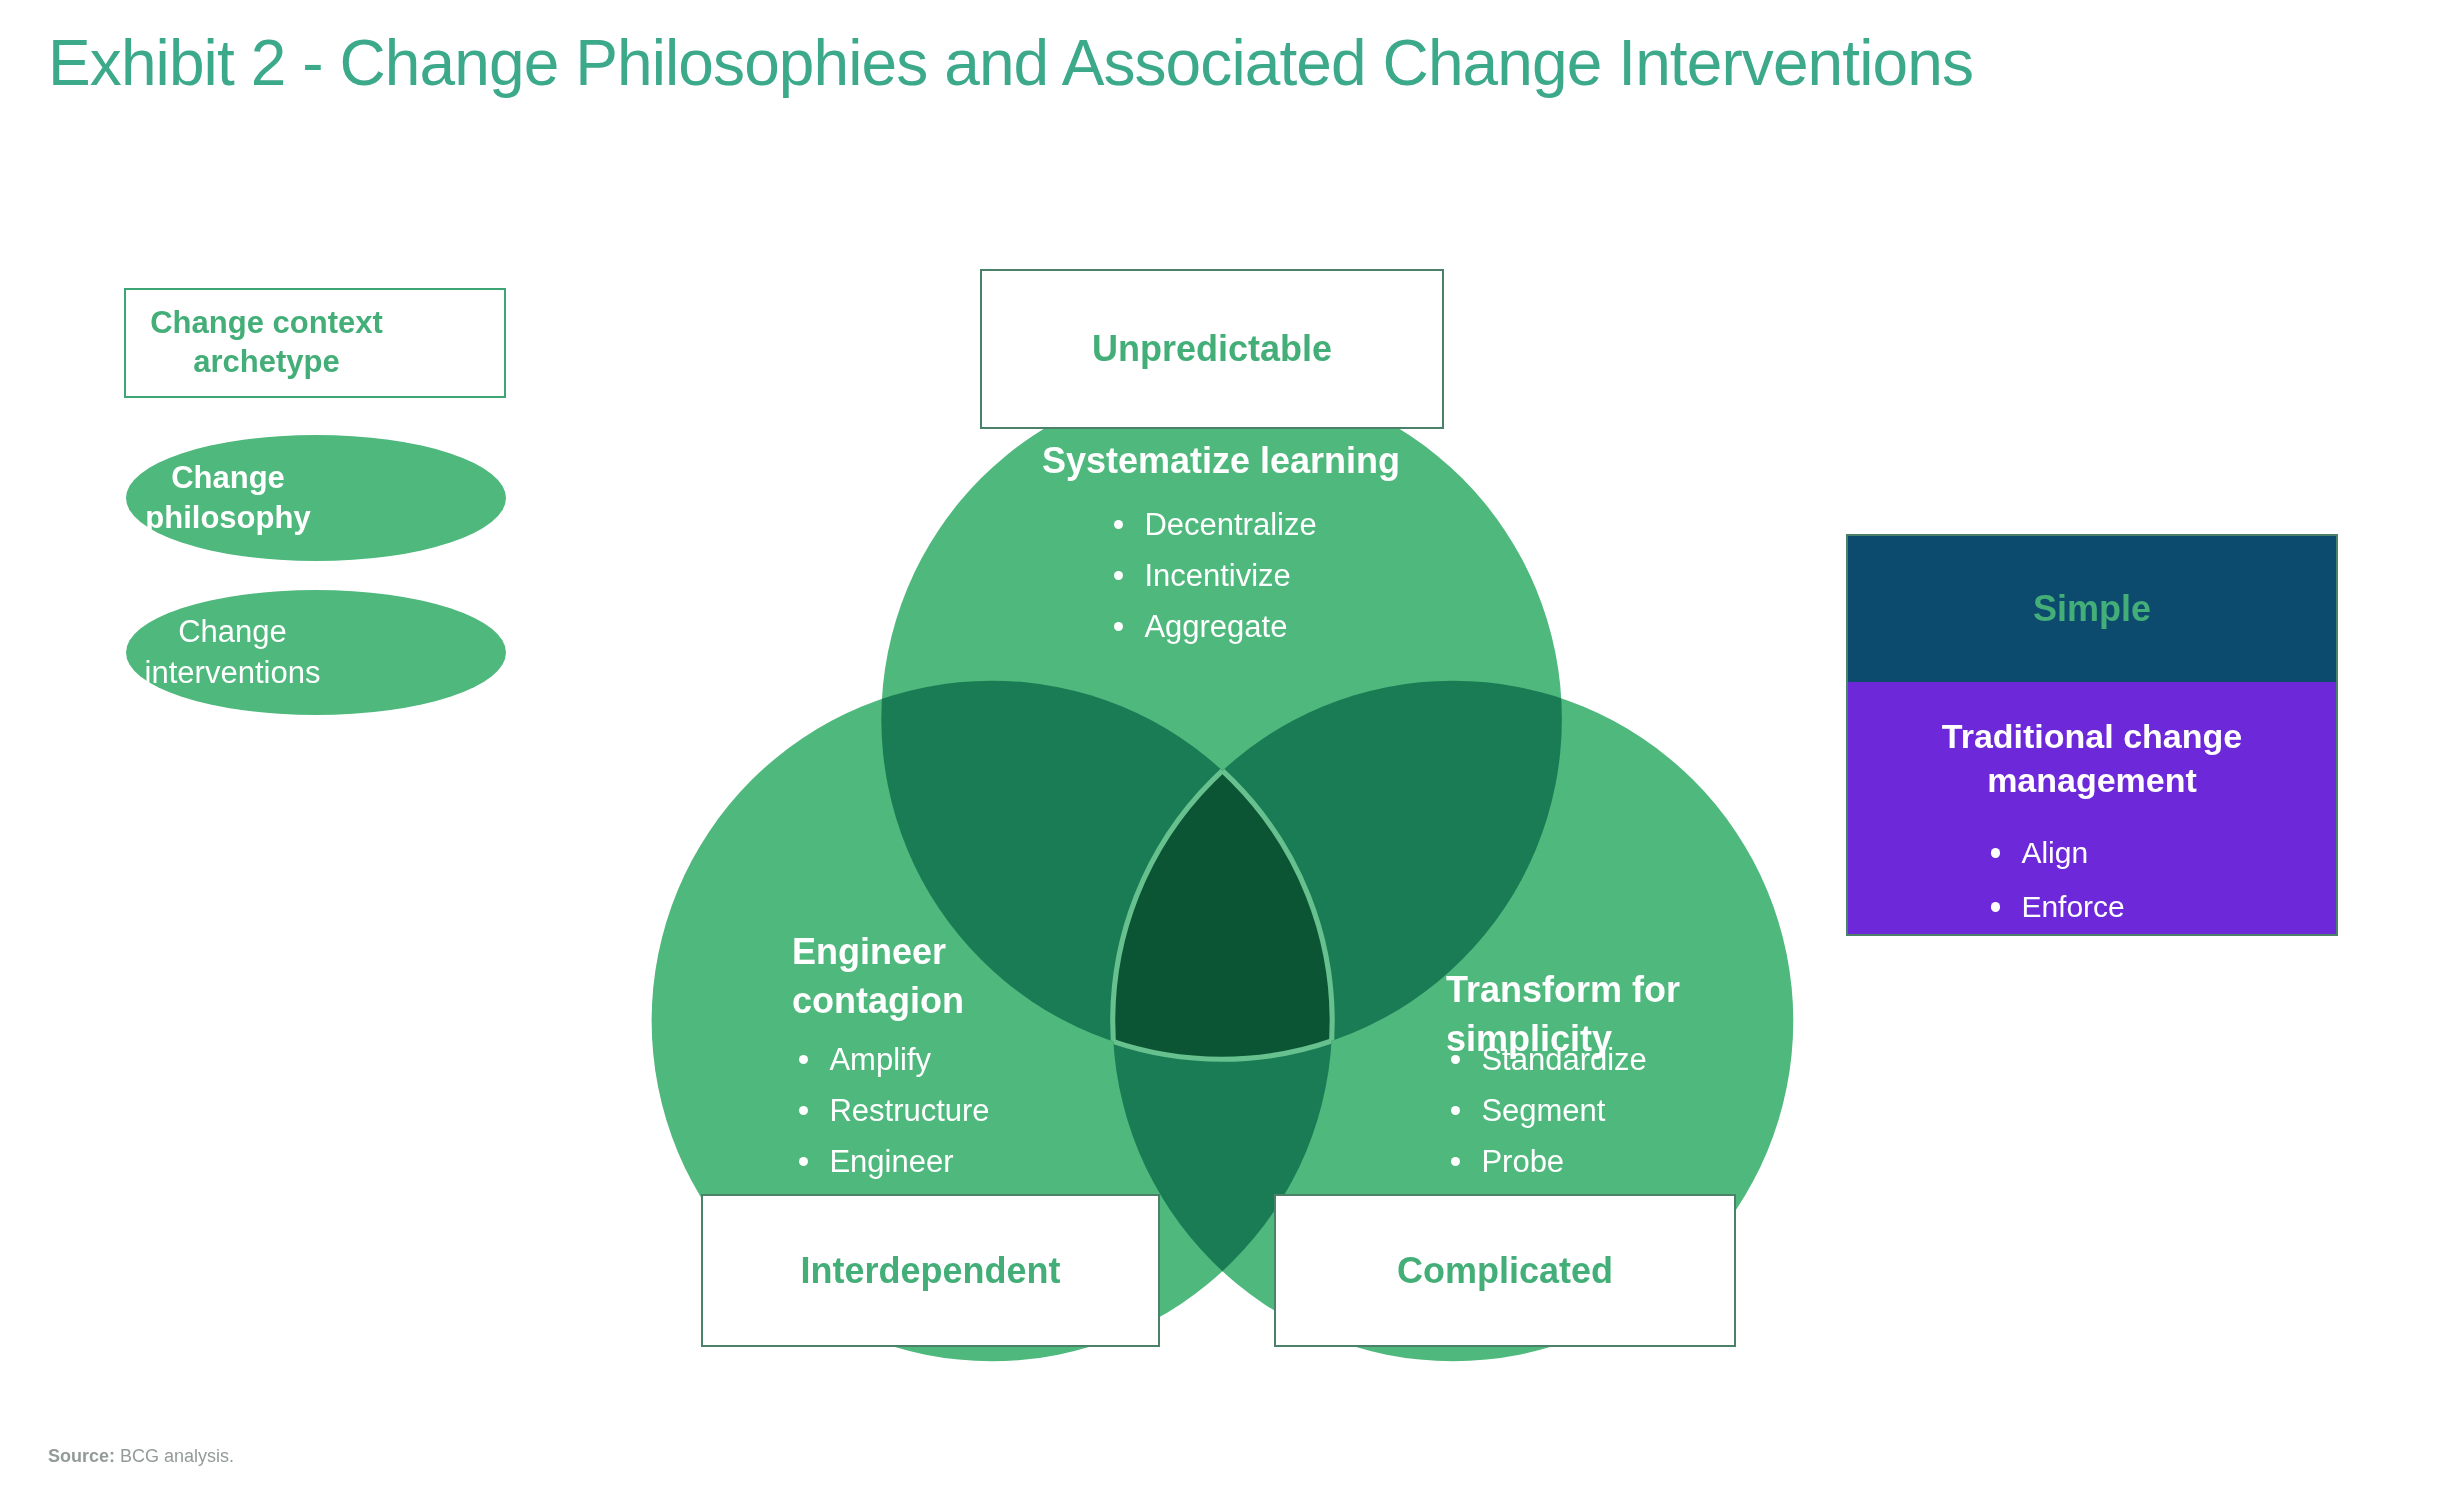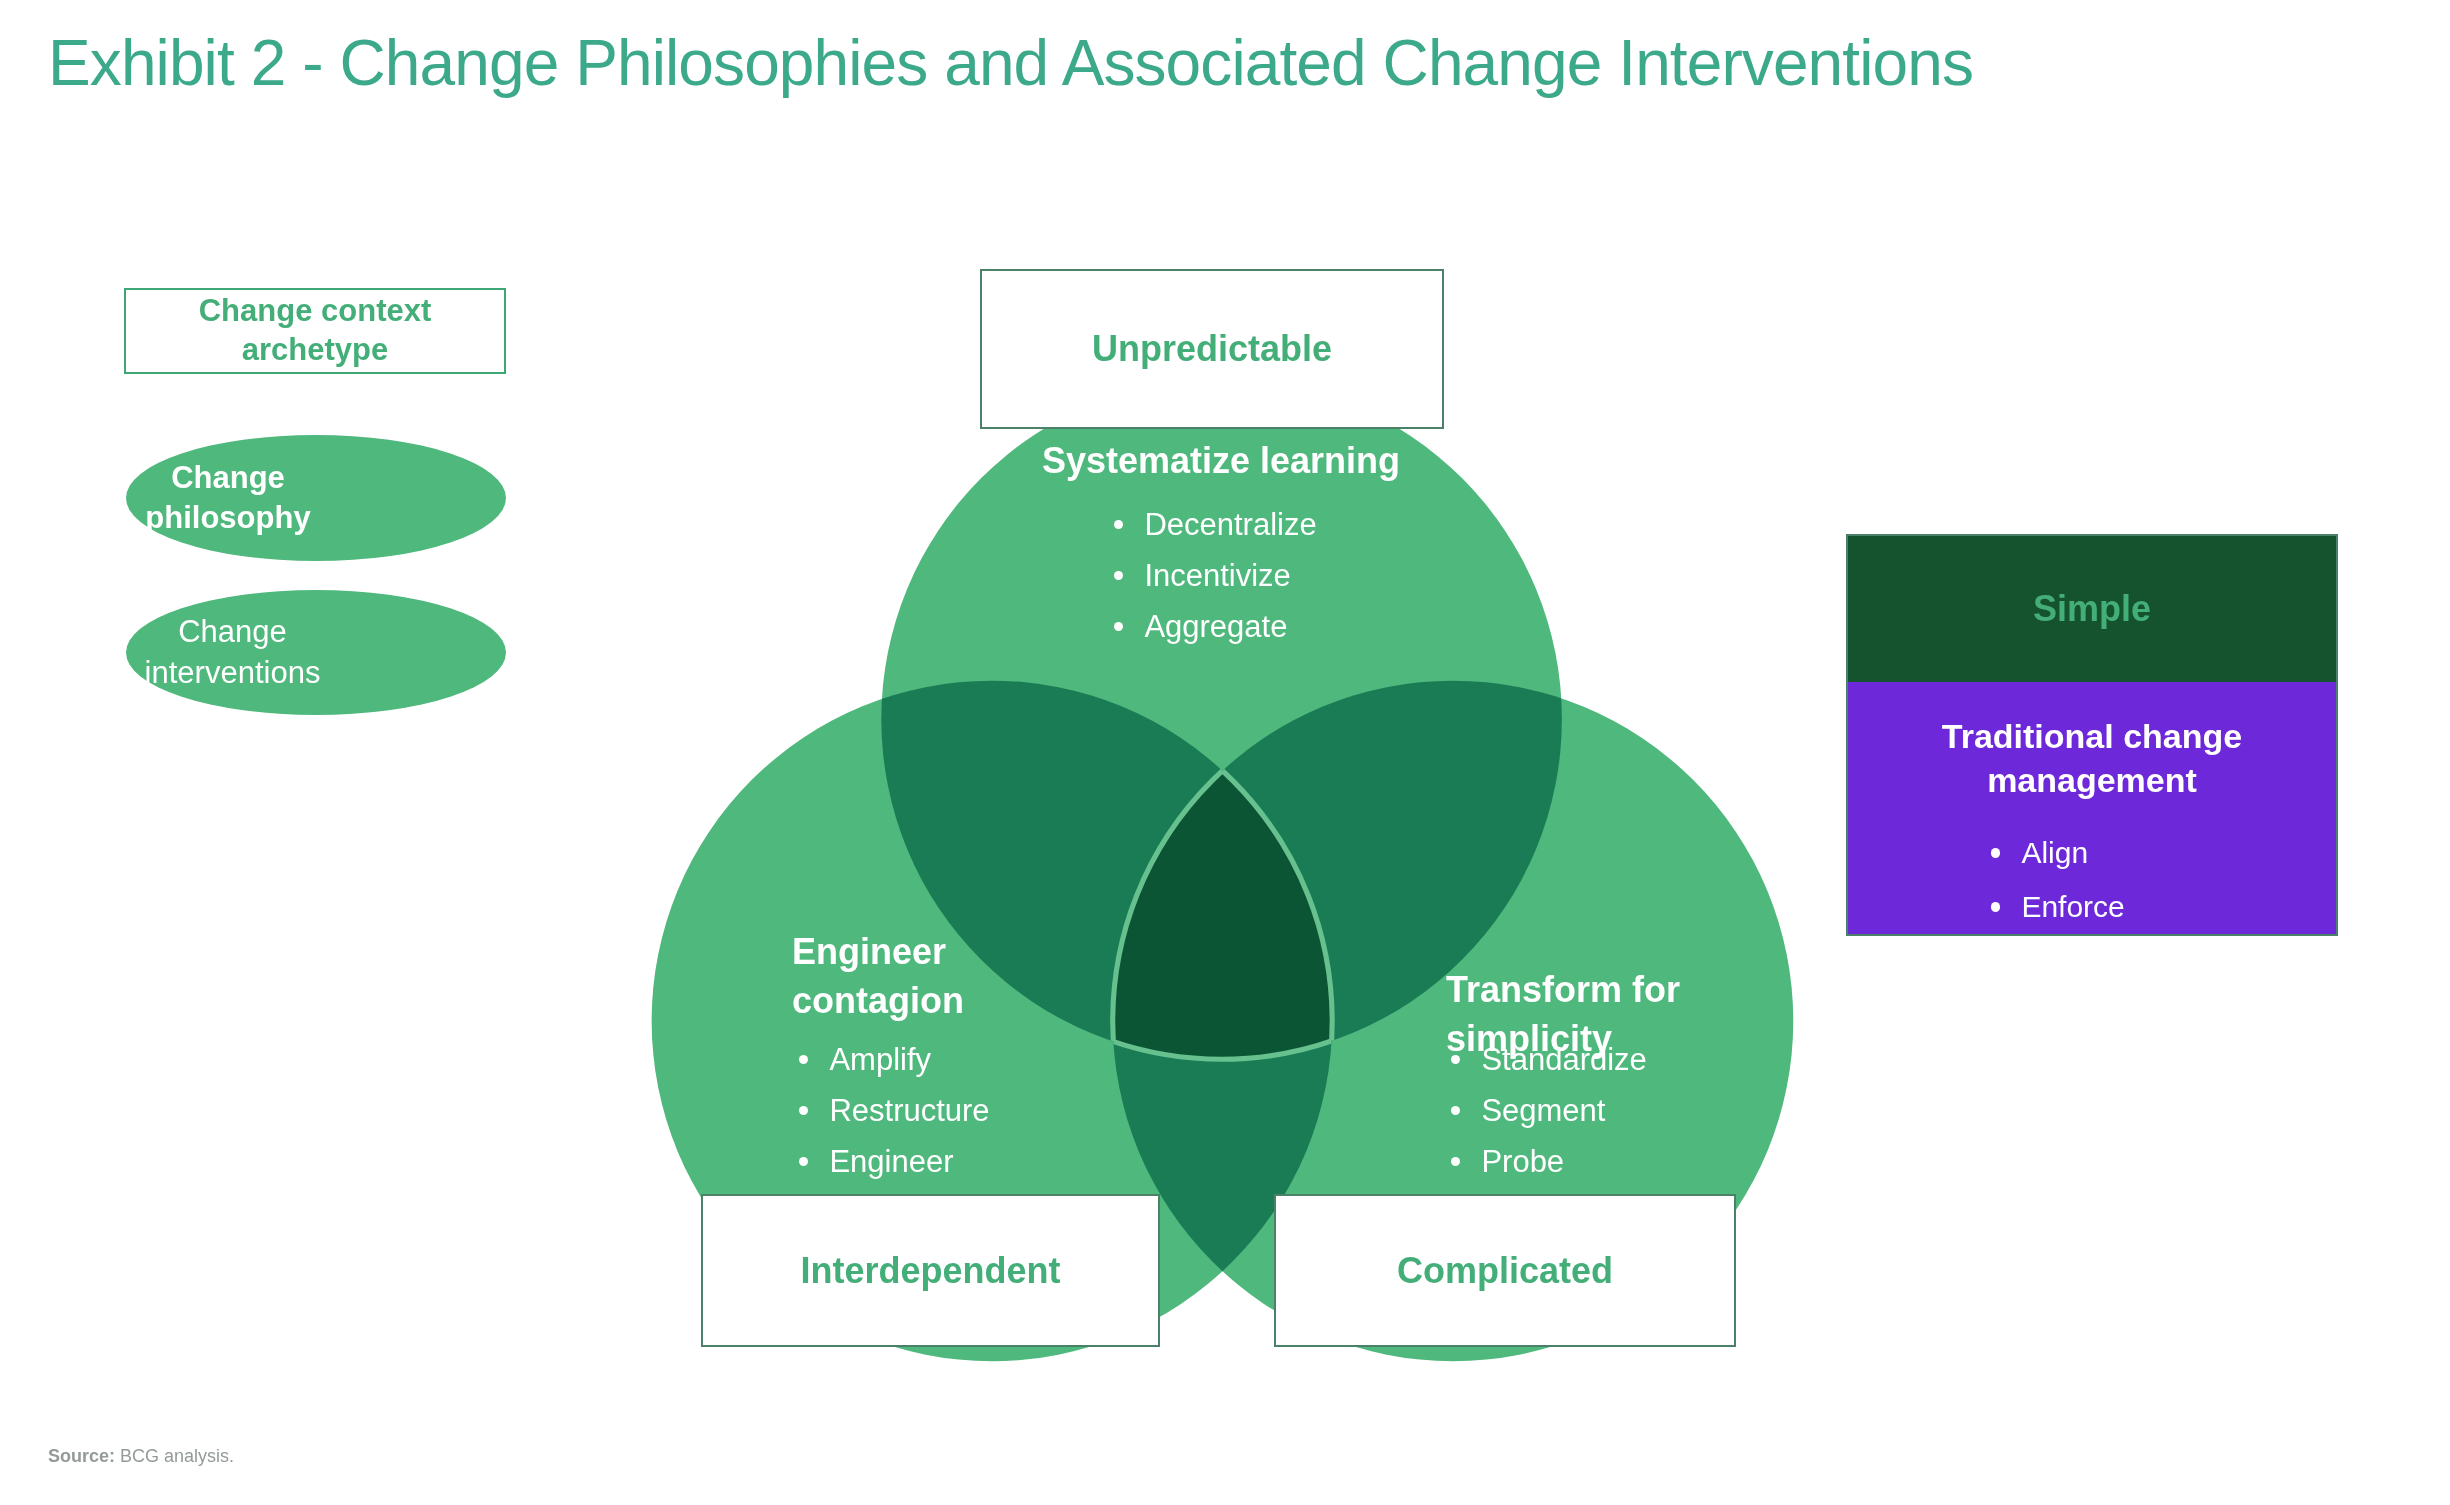--- a/index.html
+++ b/index.html
@@ -6,23 +6,23 @@
   .page{position:relative;width:2450px;height:1506px;background:#ffffff;overflow:hidden;
         font-family:"Liberation Sans",sans-serif;}
 
   
   .title{position:absolute;left:48px;top:25.5px;width:2297px;
          font-size:64px;font-weight:400;letter-spacing:-0.9px;color:#3CA98B;}
   .source{position:absolute;left:48px;top:1446px;font-size:18px;color:#939B97;}
   .source .src-label{font-weight:700;}
 
   
-  .legend-box{position:absolute;left:124px;top:288px;width:382px;height:86px;
+  .legend-box{position:absolute;left:124px;top:288px;width:382px;height:110px;
               box-sizing:border-box;border:2.6px solid #3EA574;background:#fff;
-              display:flex;align-items:center;justify-content:center;}
+              display:flex;align-items:center;}
   .legend-box span{display:block;width:281px;text-align:center;
                    font-size:31px;font-weight:700;color:#44AE78;line-height:1.25;}
   .legend-ellipse{position:absolute;left:126px;width:380px;height:126px;border-radius:50%;
                   background:#4FB87D;display:flex;align-items:center;justify-content:flex-start;}
   .ell-philosophy{top:435px;}
   .ell-interventions{top:590px;height:125px;}
   .legend-ellipse span{display:block;text-align:center;color:#ffffff;font-size:31px;line-height:1.3;}
   .ell-philosophy span{font-weight:700;width:204px;}
   .ell-interventions span{font-weight:400;width:213px;}
 
@@ -48,21 +48,21 @@
              border:2.6px solid #4C8169;display:flex;align-items:center;justify-content:center;}
   .label-box span{font-size:36px;font-weight:700;color:#44AE78;}
   .box-unpredictable{left:980px;top:269px;width:464px;height:160px;}
   .box-interdependent{left:701px;top:1194px;width:459px;height:153px;}
   .box-complicated{left:1274px;top:1194px;width:462px;height:153px;}
 
   
   .simple-box{position:absolute;left:1846px;top:534px;width:492px;height:402px;
               box-sizing:border-box;border:2.6px solid #4C8169;background:#fff;
               display:flex;flex-direction:column;}
-  .simple-top{height:147px;display:flex;align-items:center;justify-content:center;background:#14532d;}
+  .simple-top{height:147px;display:flex;align-items:center;justify-content:center;background:#0c4a6e;}
   .simple-top span{font-size:36px;font-weight:700;color:#44AE78;}
   .simple-bottom{flex:1;background:#6d28d9;padding-top:32px;box-sizing:border-box;}
   .simple-heading{width:425px;margin:0 auto;text-align:center;color:#fff;
                   font-size:34px;font-weight:700;line-height:44px;}
   .simple-bullets{margin-top:24px;margin-left:143px;}
   .simple-bullets .bullet-row{height:54px;}
   .simple-bullets span.bt{font-size:30px;}
 </style>
 </head>
 <body>

